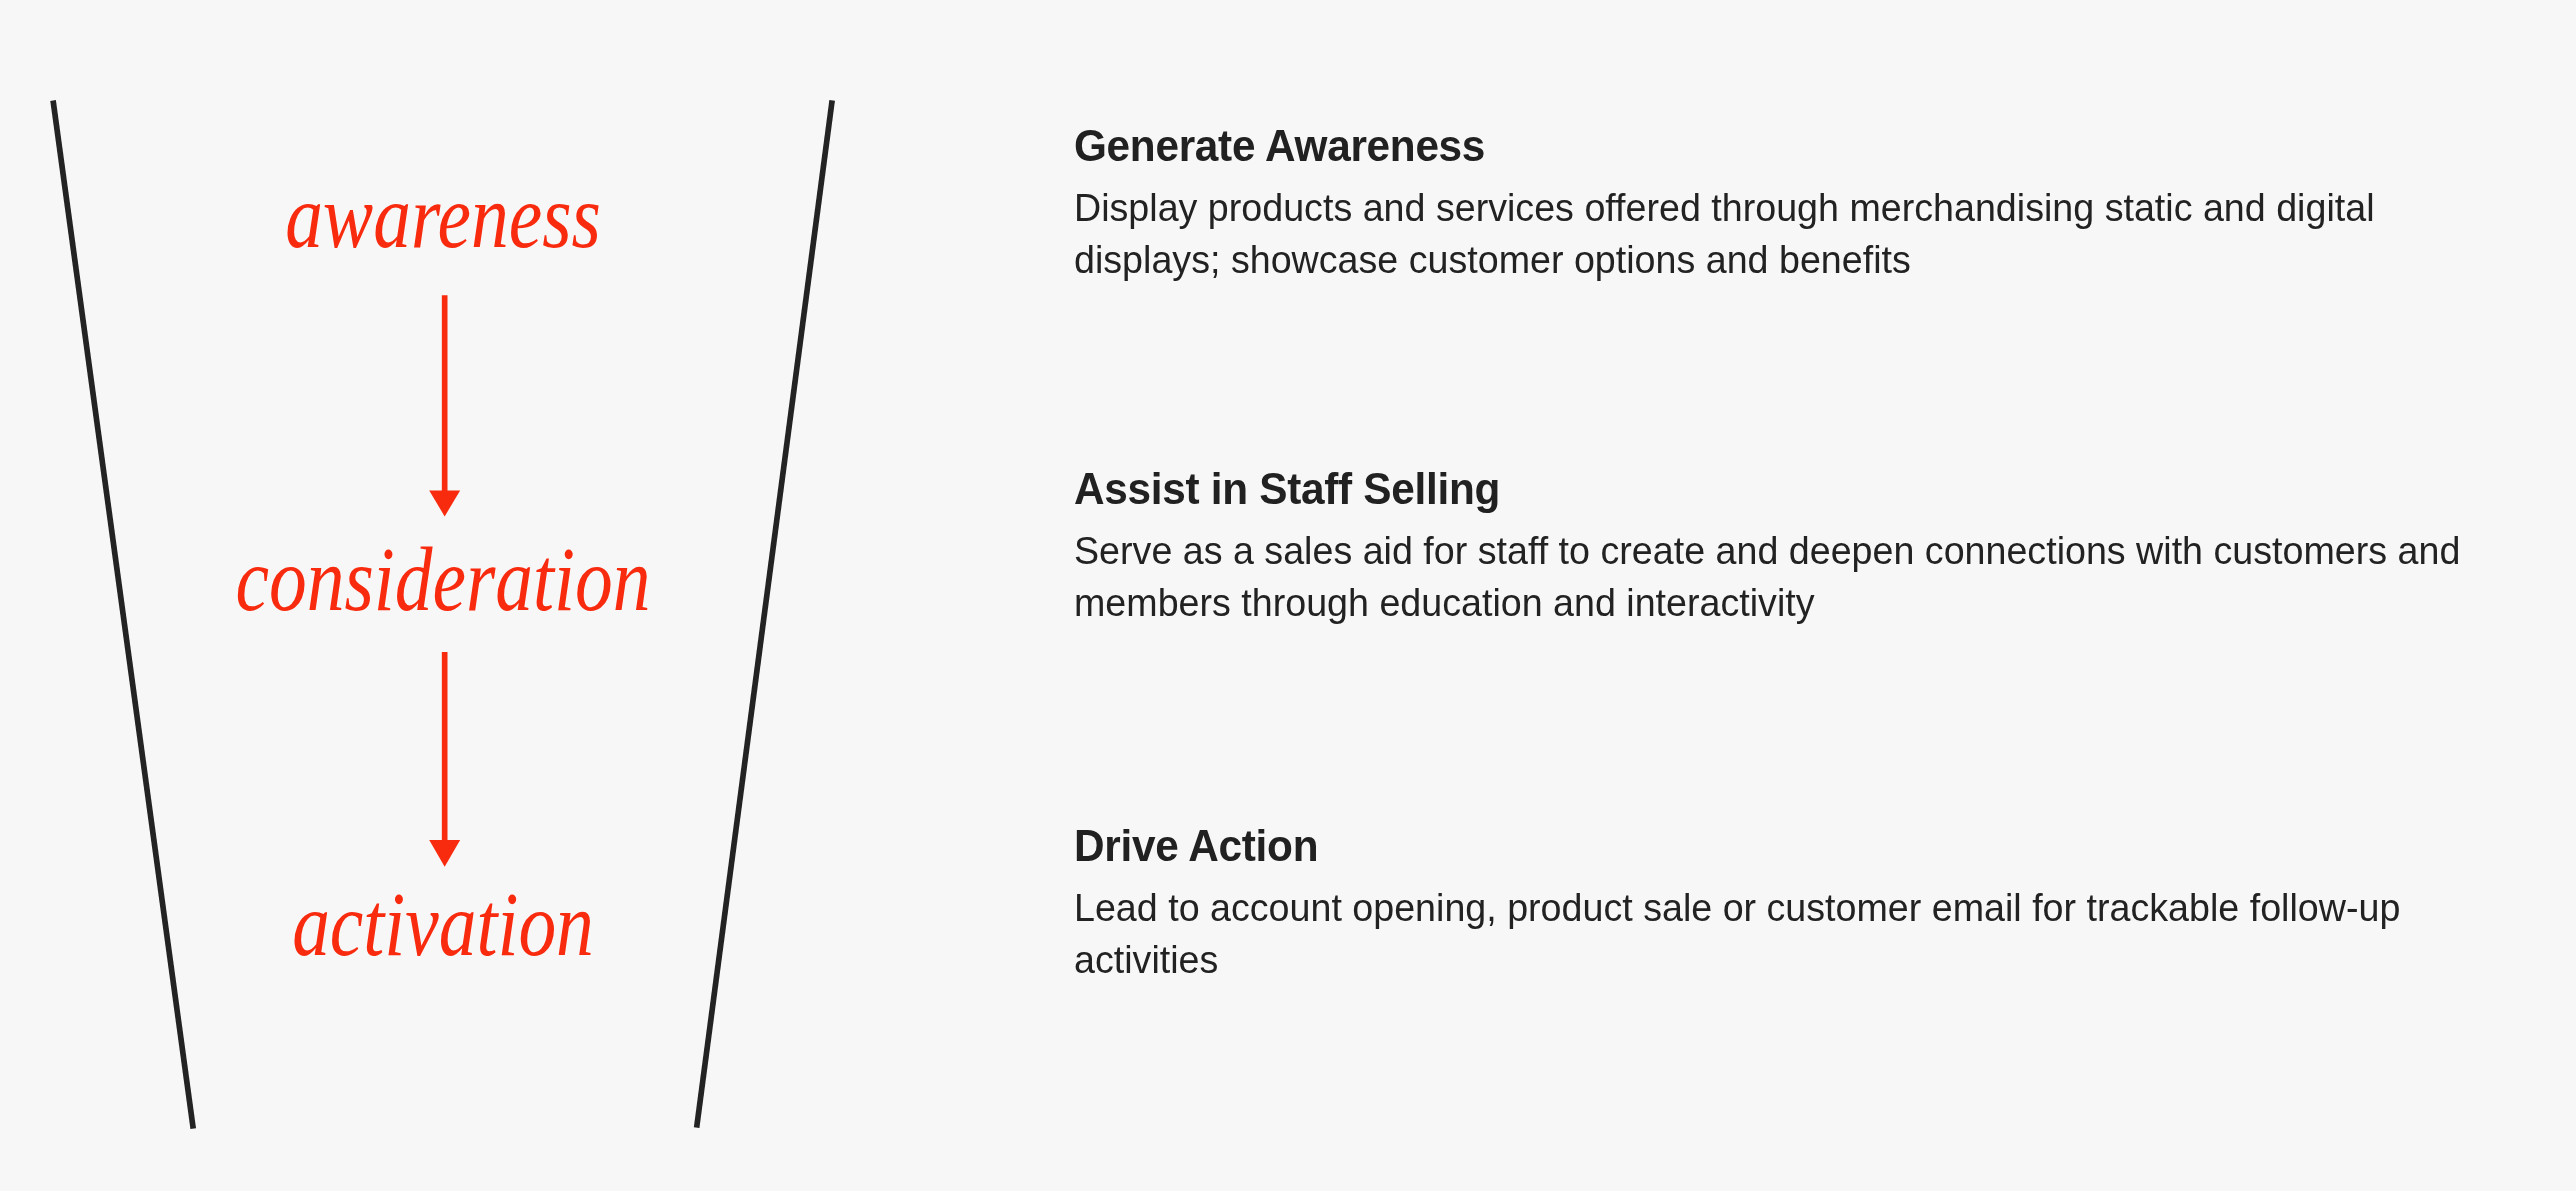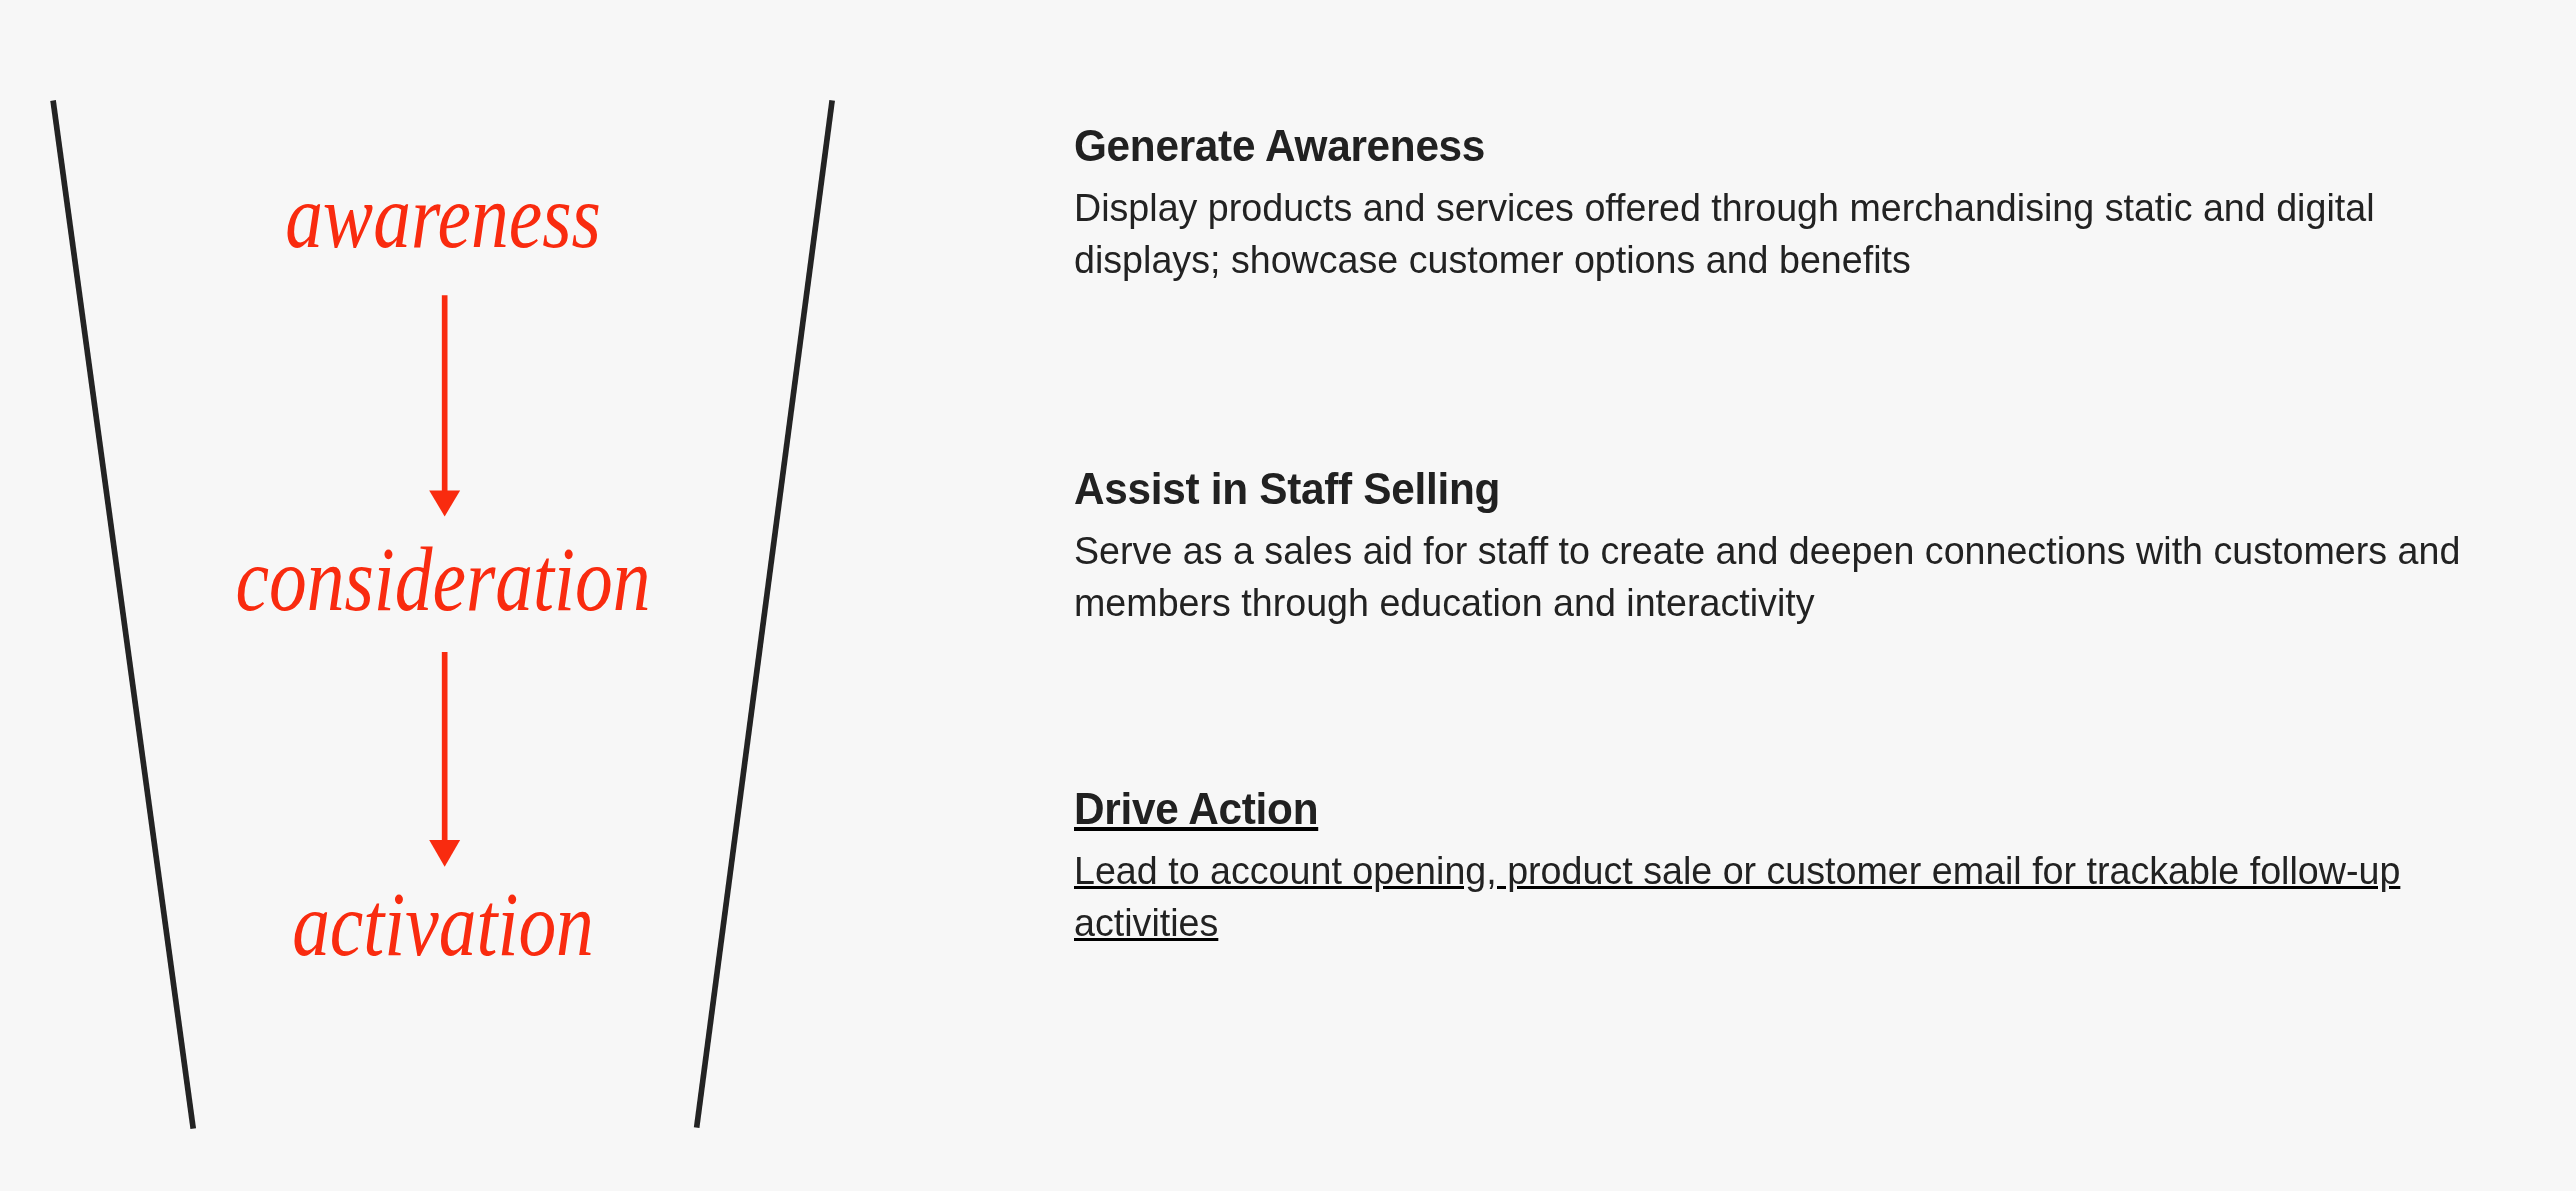--- a/index.html
+++ b/index.html
@@ -83,21 +83,21 @@
     height: 1192px;
   }
 
   .content-block {
     position: absolute;
     left: 0;
     width: 1479px;
   }
   #content-block-0 { top: 123px; }
   #content-block-1 { top: 466px; }
-  #content-block-2 { top: 786px; text-decoration: underline; }
+  #content-block-2 { top: 823px; }
 
   .block-heading {
     font-family: "Liberation Sans", sans-serif;
     font-weight: 700;
     font-size: 45px;
     line-height: 1.04;
     letter-spacing: -0.3px;
     color: #212121;
     margin: 0 0 12.4px 0;
     transform: scaleX(0.94);

